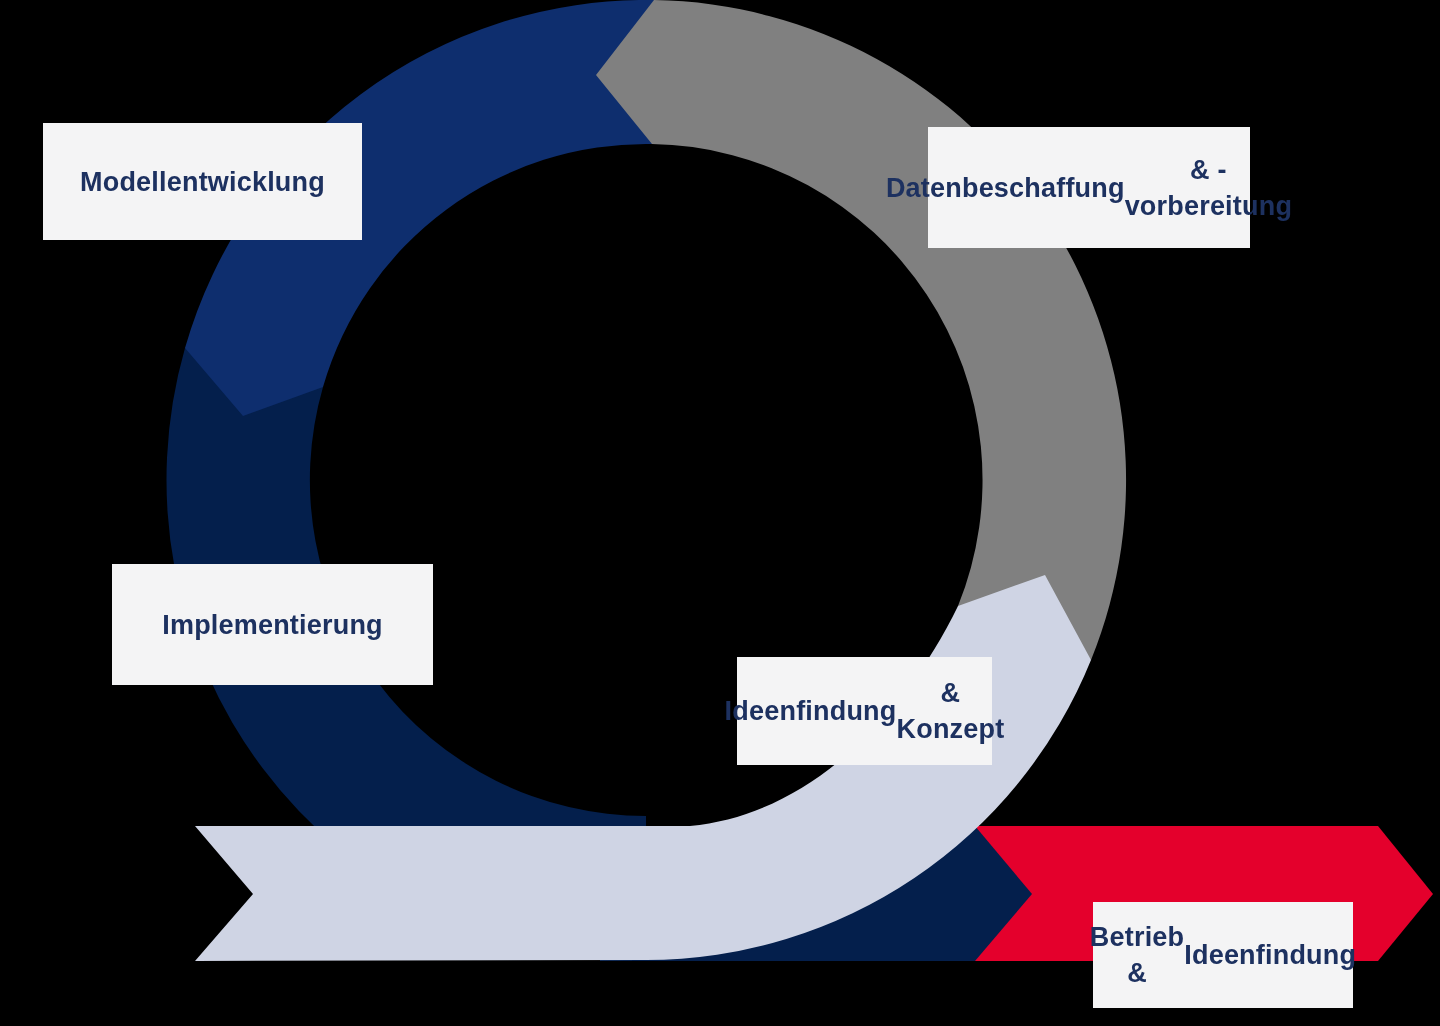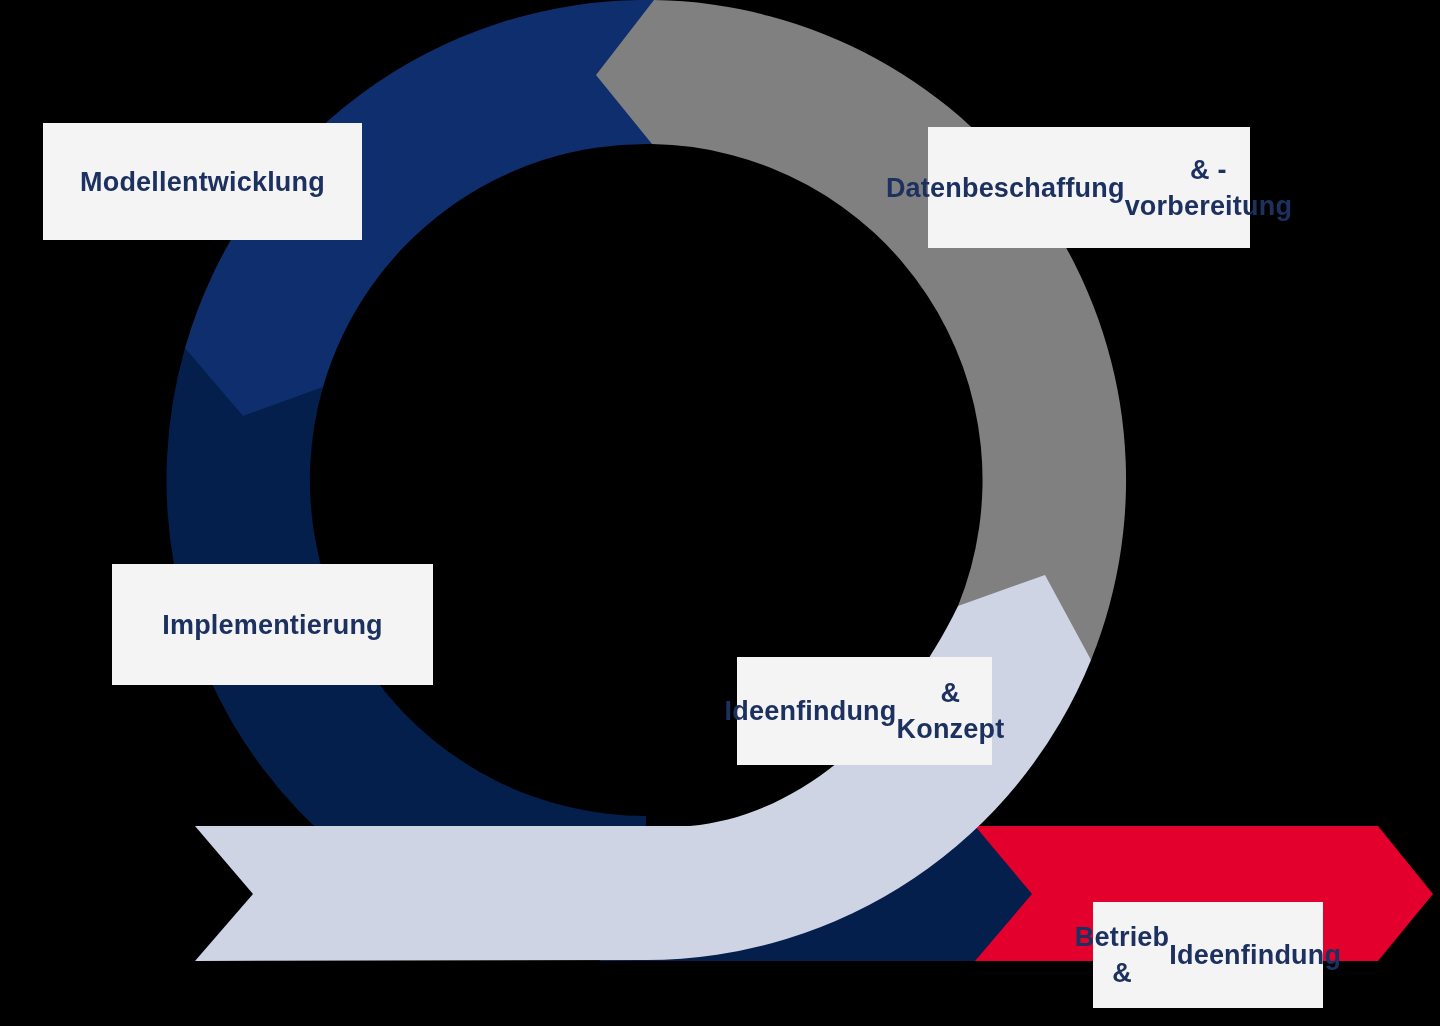--- a/index.html
+++ b/index.html
@@ -22,21 +22,21 @@
     text-align:center;
     font-weight:700;
     font-size:27px;
     line-height:36px;
     letter-spacing:.2px;
   }
   .lbl-1{left:43px;  top:123px; width:319px; height:117px;}
   .lbl-2{left:928px; top:127px; width:322px; height:121px;}
   .lbl-3{left:112px; top:564px; width:321px; height:121px;}
   .lbl-4{left:737px; top:657px; width:255px; height:108px;}
-  .lbl-5{left:1093px;top:902px; width:230px; height:106px;}
+  .lbl-5{left:1093px;top:902px; width:260px; height:106px;}
 </style>
 </head>
 <body>
 
 <div class="stage">
 
   <svg viewBox="0 0 1440 1026" aria-hidden="true">
 
     <path fill="#e4002c" d="M975,826 L1378,826 L1433,894 L1378,961 L975,961 Z"></path>
 

